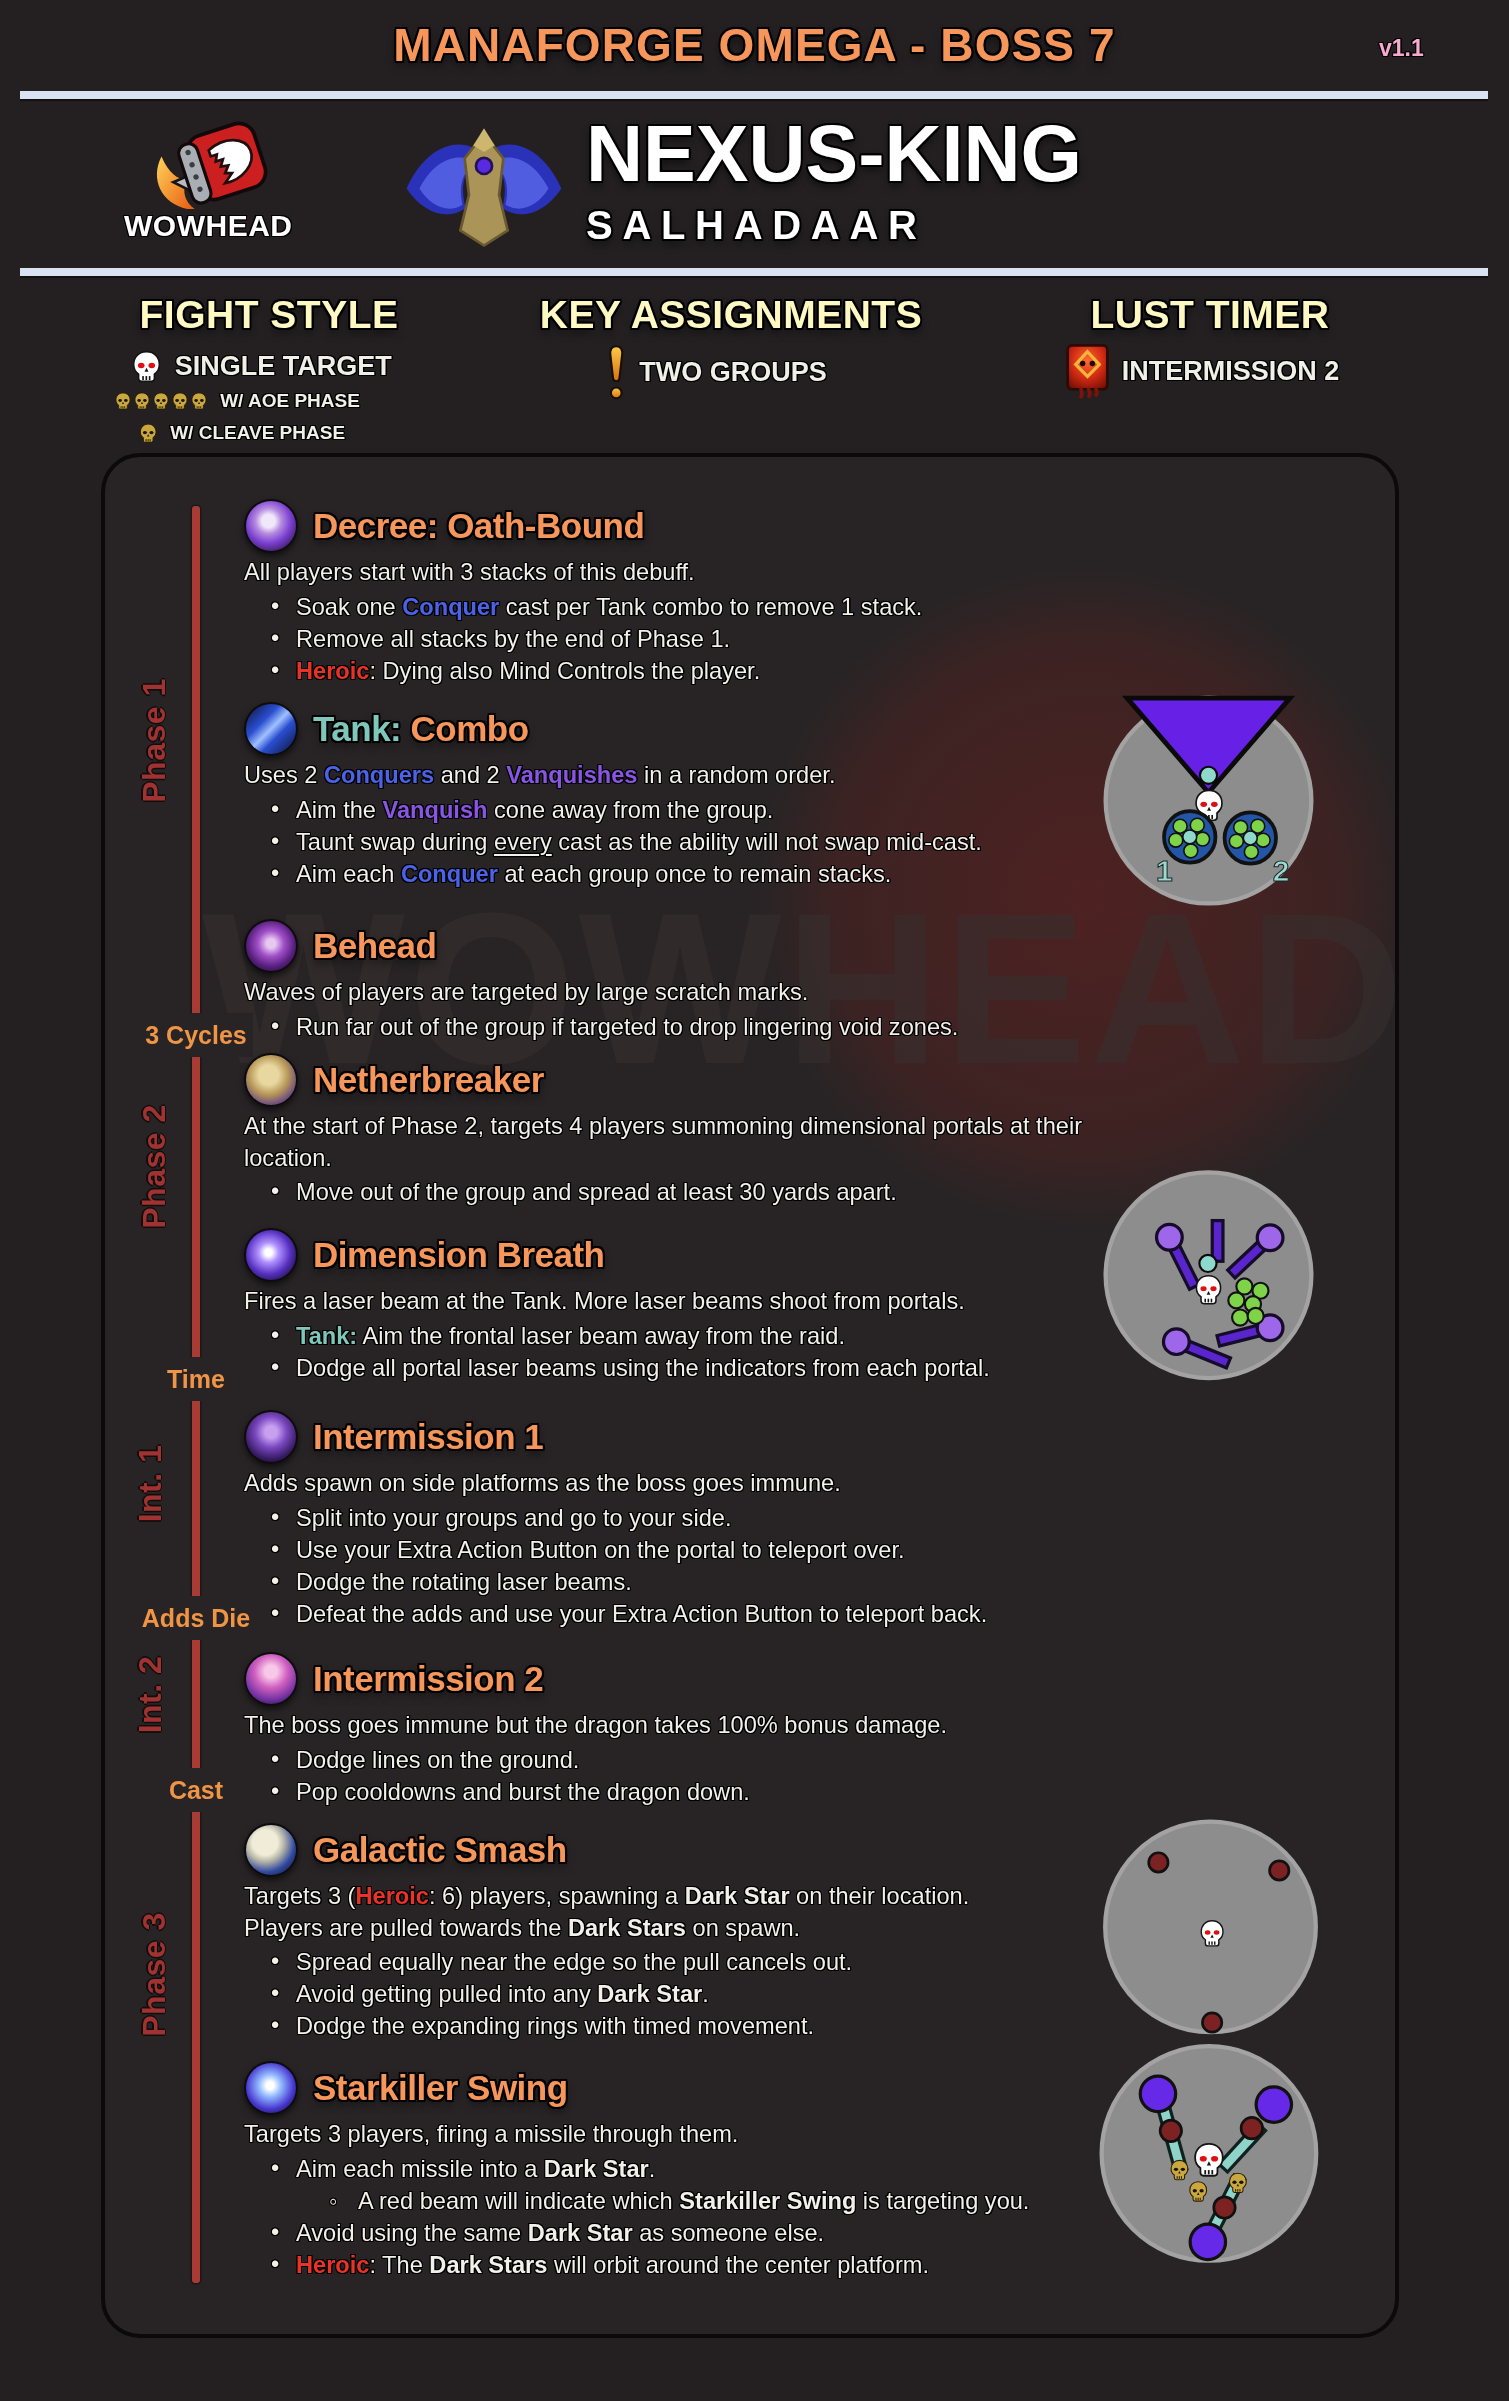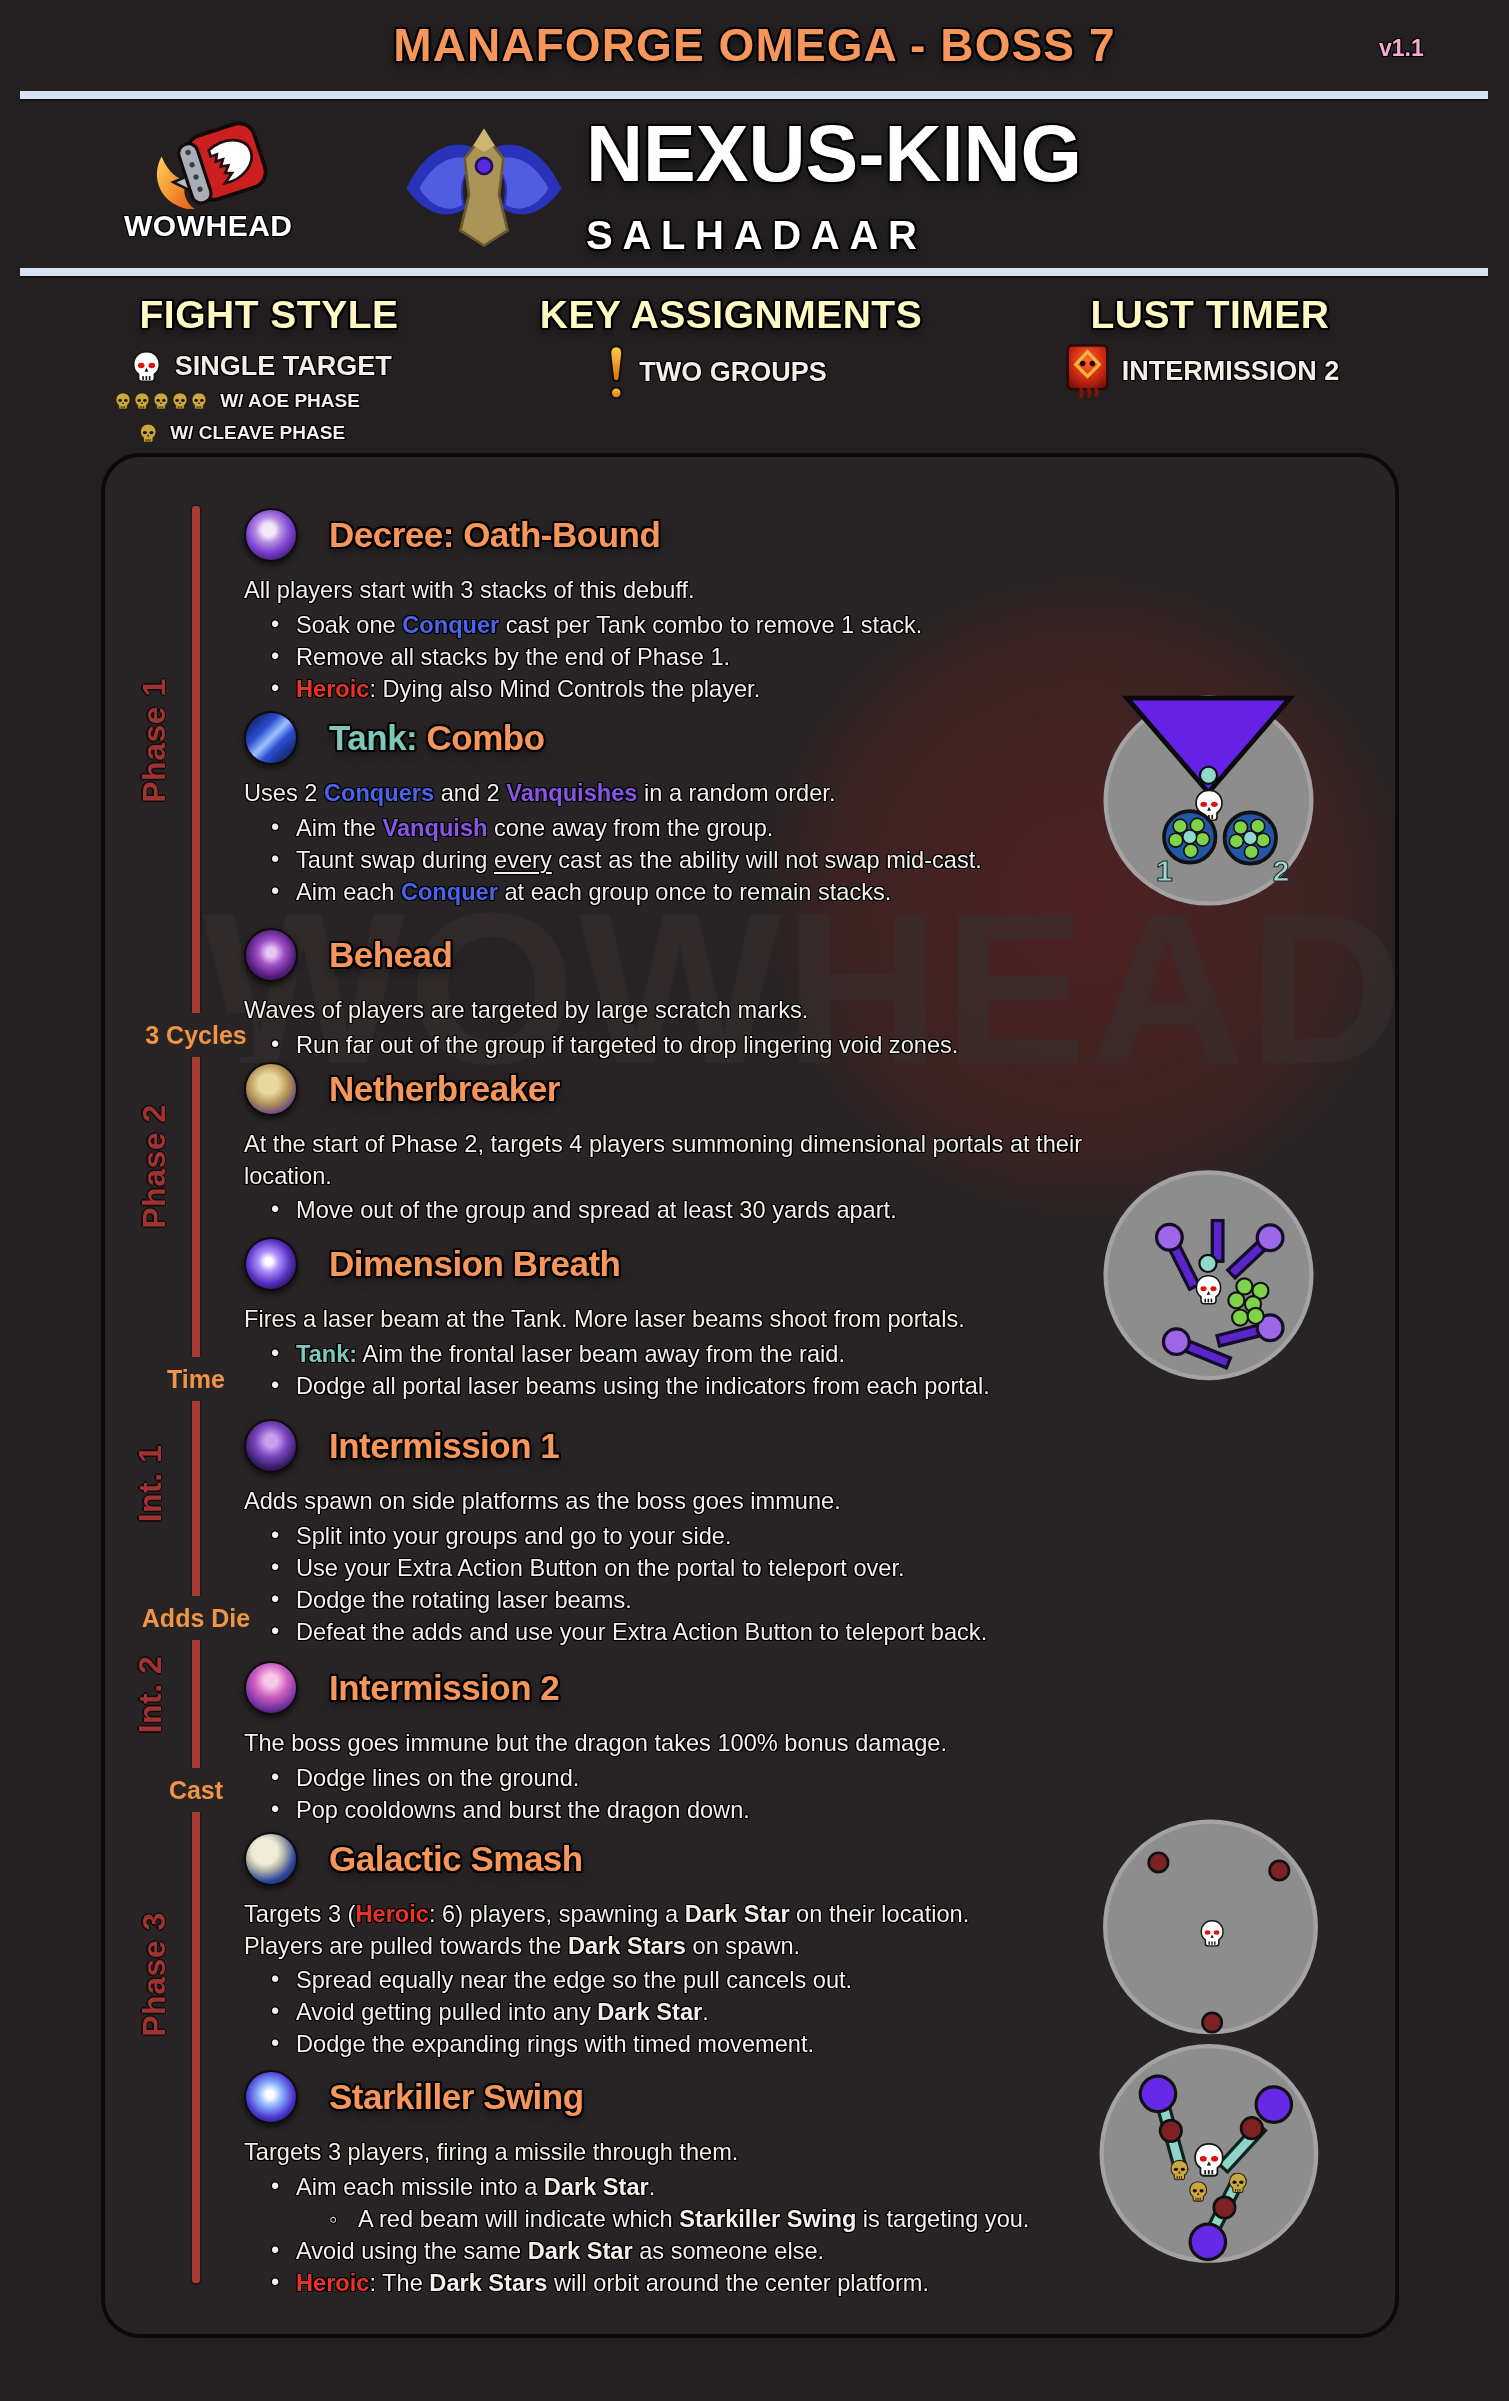--- a/index.html
+++ b/index.html
@@ -18,21 +18,21 @@
     box-shadow:0 2.1px 0 rgba(0,0,0,.45);}
   .divider-1{top:91px;} .divider-2{top:268px;}
 
   
   .wowhead-logo{position:absolute;left:124px;top:119px;width:172px;height:131px;}
   .wowhead-label{position:absolute;left:0;top:90px;width:161px;text-align:center;
     font-size:30px;font-weight:900;letter-spacing:0.5px;color:#fff;}
   .boss-icon{position:absolute;left:398px;top:124px;width:172px;height:128px;}
   .boss-names{position:absolute;left:586px;top:114px;}
   .boss-name-top{font-size:79px;line-height:1.0;font-weight:900;letter-spacing:0;color:#fff;}
-  .boss-name-bottom{font-size:40px;font-weight:900;letter-spacing:9.7px;color:#fff;margin-top:20px;}
+  .boss-name-bottom{font-size:40px;font-weight:900;letter-spacing:9.7px;color:#fff;margin-top:10px;}
 
   
   .col-header{position:absolute;top:293px;font-size:39px;font-weight:800;color:#fef9c3;
     letter-spacing:0.5px;white-space:nowrap;transform:translateX(-50%);}
   .legend-row{position:absolute;display:flex;align-items:center;gap:11.8px;white-space:nowrap;}
   .legend-label-lg{font-size:27px;font-weight:800;color:#f2efe6;}
   .legend-label-sm{font-size:19px;font-weight:800;color:#f2efe6;}
   .skull-stack{display:flex;gap:1.1px;}
 
   
@@ -50,21 +50,21 @@
     font-size:32px;font-weight:800;color:#a03331;letter-spacing:0.5px;
     text-shadow:1.6px 0 0 #120d0d,-1.6px 0 0 #120d0d,0 1.6px 0 #120d0d,0 -1.6px 0 #120d0d;}
   .tl-marker{position:absolute;left:196px;transform:translateX(-50%);background:#282425;
     padding:7.5px 6.4px;font-size:25px;font-weight:800;color:#f09445;white-space:nowrap;}
 
   
   .ability{position:absolute;left:244px;width:864px;}
   .ab-head{display:flex;align-items:center;gap:15px;margin-bottom:2.1px;}
   .ab-icon{width:50px;height:50px;border-radius:50%;border:2.7px solid #0d0b0c;flex:0 0 auto;
     box-shadow:0 3.2px 6.4px rgba(0,0,0,.6);}
-  .ab-name{margin:16px;font-size:35px;font-weight:800;letter-spacing:-0.5px;color:#f6965a;}
+  .ab-name{margin:0;font-size:35px;font-weight:800;letter-spacing:-0.5px;color:#f6965a;}
   .desc{margin:4.3px 0 2.1px;font-size:23.6px;line-height:1.33;max-width:843px;}
   ul.bullets{list-style:none;margin:2.1px 0 0;padding:0;}
   ul.bullets li{position:relative;padding-left:52px;font-size:23.6px;line-height:1.36;max-width:837px;}
   ul.bullets li::before{content:"\2022";position:absolute;left:27px;top:-1.1px;color:#f3efe9;}
   ul.bullets li.sub{padding-left:114px;}
   ul.bullets li.sub::before{content:"\25E6";left:85px;top:0;font-weight:700;}
 
   
   .seg-plain{}
   .seg-orange{color:#f6965a;}

